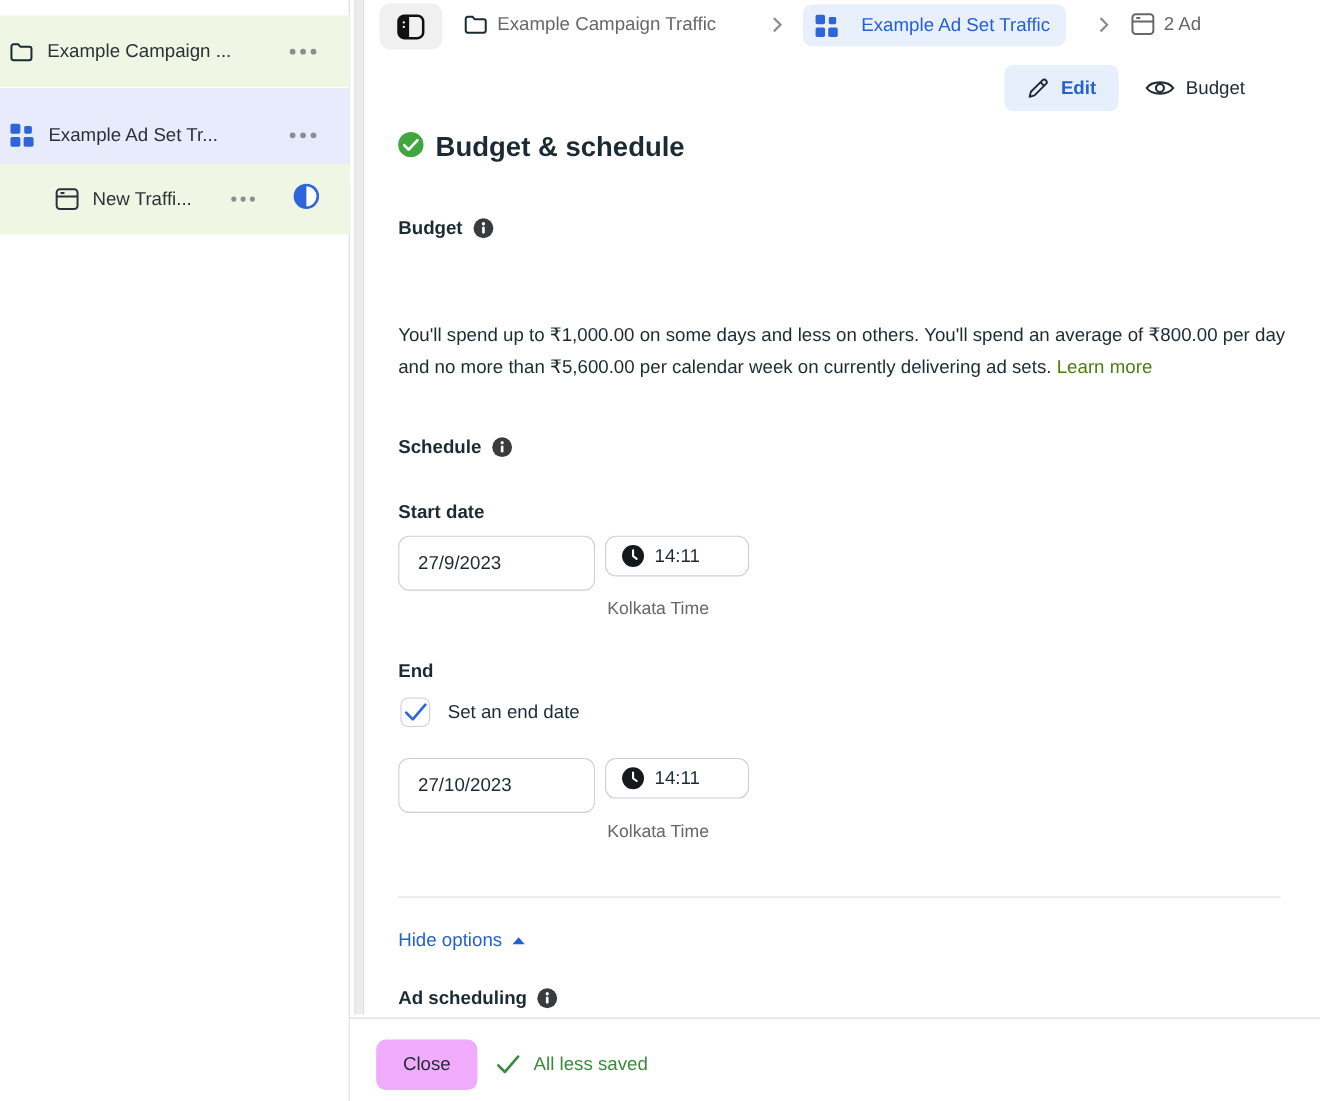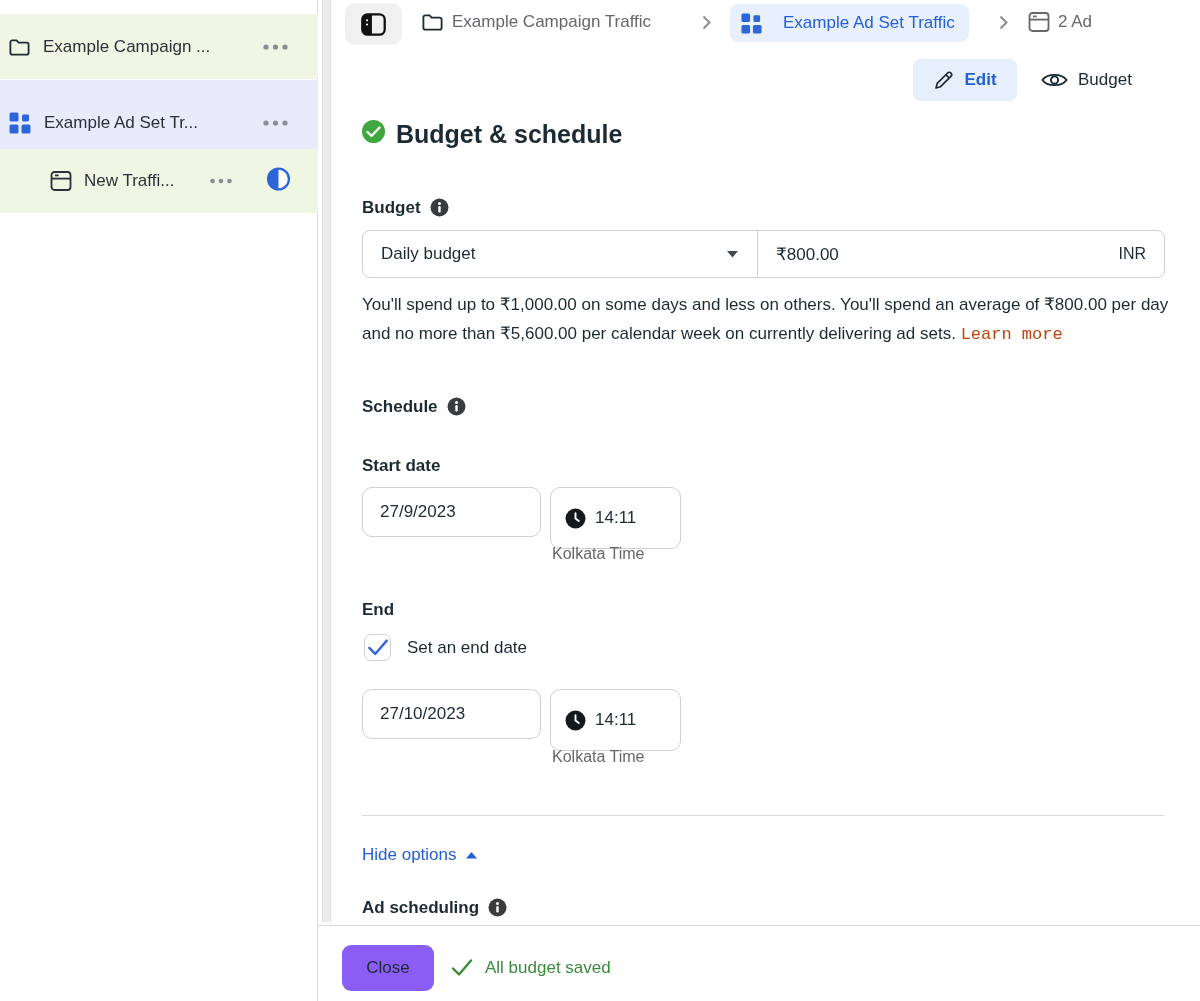--- a/index.html
+++ b/index.html
@@ -39,32 +39,32 @@
   .sec-check { left:362px; top:120px; width:23px; height:23px; border-radius:50%; background:#40a73f; display:flex; align-items:center; justify-content:center; }
   .sec-title { left:396px; top:120px; font-size:25px; font-weight:bold; }
   .field-label { font-size:17px; font-weight:bold; display:flex; align-items:flex-start; gap:9px; }
   .combo { left:362px; top:230px; width:803px; height:48px; border:1px solid #ccd0d5; border-radius:8px; background:#fff; display:flex; }
   .combo .left { width:395px; border-right:1px solid #ccd0d5; display:flex; align-items:center; padding:0 18px; cursor:pointer; }
   .combo .left .val { font-size:17px; flex:1; }
   .combo .right { flex:1; display:flex; align-items:center; padding:0 18px; }
   .combo .right .val { font-size:17px; flex:1; }
   .combo .cur { font-size:16px; color:#1c2b33; }
   .help { left:362px; top:290px; width:812px; font-size:17px; line-height:29px; color:#1c2b33; }
-  .link { color:#c2410c; cursor:pointer; text-decoration:none;font-family:Liberation Mono, monospace; }
+  .link { color:#4d7c0f; cursor:pointer; text-decoration:none; }
   .datebox { width:179px; height:50px; border:1px solid #ccd0d5; border-radius:10px; background:#fff; display:flex; align-items:center; padding:0 17px; font-size:17px; cursor:text; }
-  .timebox { width:131px; height:62px; border:1px solid #ccd0d5; border-radius:10px; background:#fff; display:flex; align-items:center; padding:0 14px; gap:9px; font-size:17px; cursor:text; }
+  .timebox { width:131px; height:37px; border:1px solid #ccd0d5; border-radius:10px; background:#fff; display:flex; align-items:center; padding:0 14px; gap:9px; font-size:17px; cursor:text; }
   .tz { font-size:16px; color:#65676b; }
   .checkbox { left:364px; top:634px; width:27px; height:27px; border:1px solid #ccd0d5; border-radius:7px; background:#fff; display:flex; align-items:center; justify-content:center; cursor:pointer; }
   .cb-label { left:407px; top:638px; font-size:17px; }
   .divider { left:362px; top:815px; width:802px; height:1px; background:#dadde1; }
   .hide-opt { left:362px; top:845px; font-size:17px; color:#2360d6; display:flex; align-items:center; gap:8px; cursor:pointer; }
 
   
   .footer { left:318px; top:925px; width:882px; height:76px; background:#fff; border-top:1px solid #d8dade; }
-  .close-btn { left:342px; top:945px; width:92px; height:46px; background:#8b5cf6; border:none; border-radius:9px; font-size:17px; color:#1c2b33; font-family:inherit; cursor:pointer; }
+  .close-btn { left:342px; top:945px; width:92px; height:46px; background:#f0abfc; border:none; border-radius:9px; font-size:17px; color:#1c2b33; font-family:inherit; cursor:pointer; }
   .saved { left:450px; top:957px; display:flex; align-items:center; gap:11px; }
   .saved .lbl { font-size:17px; color:#3a8a3d; }
 </style>
 </head>
 <body>
 
 <div class="screen">
 
   <div class="abs sidebar">
 
@@ -187,32 +187,20 @@
 
   <div class="abs field-label" style="left:362px; top:198px;">
     <span>Budget</span>
     <svg width="19" height="19" viewBox="0 0 19 19">
         <circle cx="9.5" cy="9.5" r="9" fill="#3a3b3c"></circle>
         <circle cx="9.5" cy="5.4" r="1.5" fill="#fff"></circle>
         <rect x="8.3" y="8" width="2.4" height="6.4" rx="1.2" fill="#fff"></rect>
       </svg>
   </div>
 
-  <div class="abs combo">
-    <div class="left">
-      <span class="val">Daily budget</span>
-      <svg width="13" height="8" viewBox="0 0 13 8">
-          <path d="M1 1 L12 1 L6.5 7.5 z" fill="#44494f"></path>
-        </svg>
-    </div>
-    <div class="right">
-      <span class="val">₹800.00</span>
-      <span class="cur">INR</span>
-    </div>
-  </div>
 
   <div class="abs help"><span>You'll spend up to ₹1,000.00 on some days and less on others. You'll spend an average of ₹800.00 per day and no more than ₹5,600.00 per calendar week on currently delivering ad sets. </span><a class="link">Learn more</a></div>
 
   <div class="abs field-label" style="left:362px; top:397px;">
     <span>Schedule</span>
     <svg width="19" height="19" viewBox="0 0 19 19">
         <circle cx="9.5" cy="9.5" r="9" fill="#3a3b3c"></circle>
         <circle cx="9.5" cy="5.4" r="1.5" fill="#fff"></circle>
         <rect x="8.3" y="8" width="2.4" height="6.4" rx="1.2" fill="#fff"></rect>
       </svg>
@@ -270,16 +258,16 @@
         <rect x="8.3" y="8" width="2.4" height="6.4" rx="1.2" fill="#fff"></rect>
       </svg>
   </div>
 
   <div class="abs footer"></div>
   <button class="abs close-btn">Close</button>
   <div class="abs saved">
     <svg width="24" height="21" viewBox="0 0 24 21">
         <path d="M3 11.5 L9 17.5 L21 3.5" fill="none" stroke="#3a8a3d" stroke-width="2.4" stroke-linecap="round" stroke-linejoin="round"></path>
       </svg>
-    <span class="lbl">All budget saved</span>
+    <span class="lbl">All less saved</span>
   </div>
 
 </div>
 
 </body></html>

